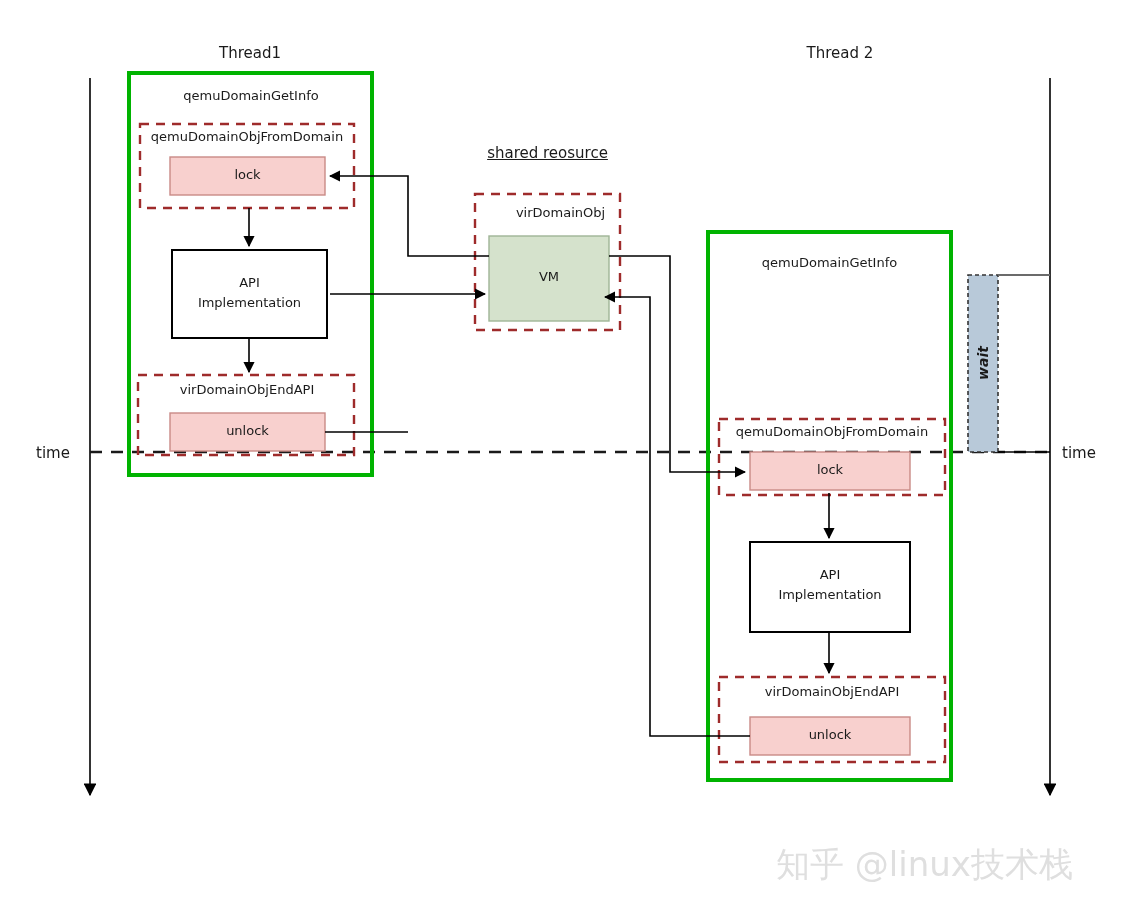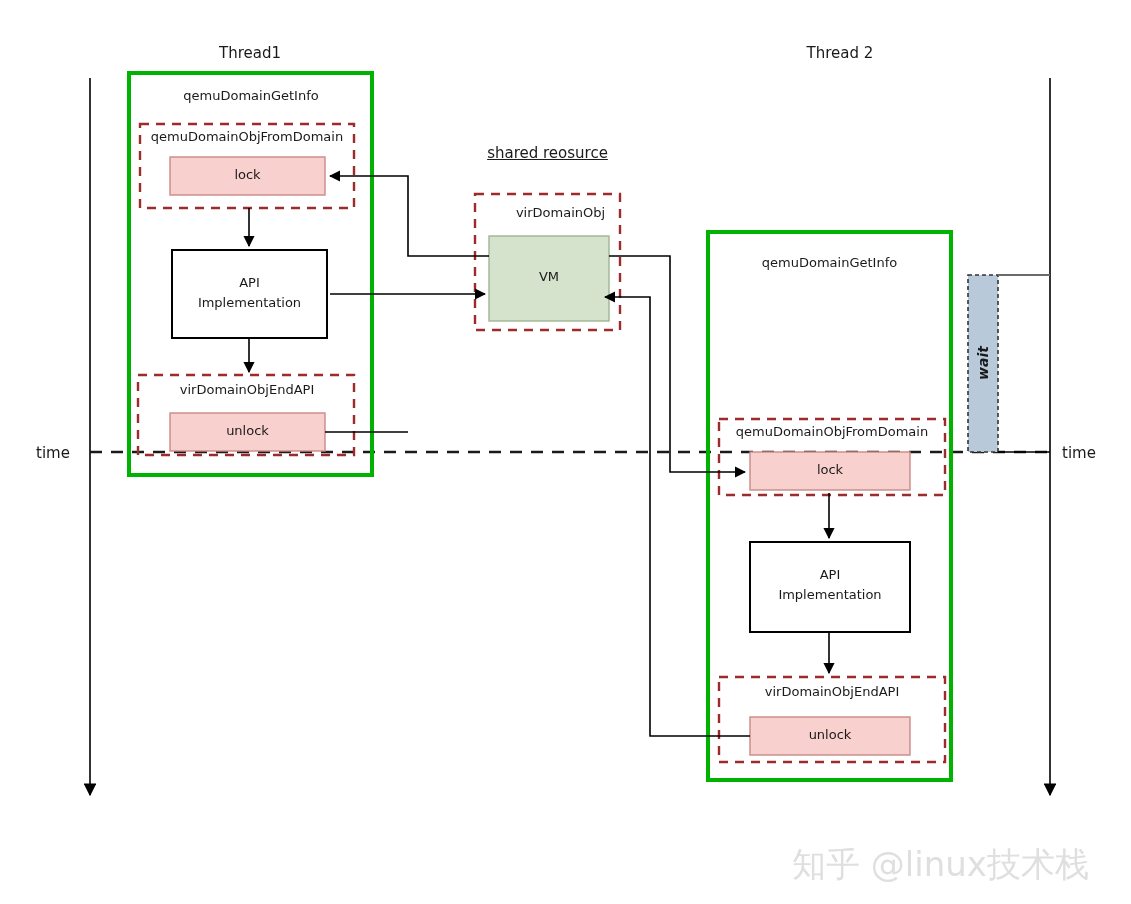--- a/index.html
+++ b/index.html
@@ -163,15 +163,15 @@
   <div class="lbl" style="left:719px; top:684px; width:226px;">virDomainObjEndAPI</div>
 
   <div class="lbl" style="left:750px; top:727px; width:160px;">unlock</div>
 
   <div class="wait-label" style="left:960px; top:355px; width:46px; text-align:center;">wait</div>
 
   <div class="lbl time-label" style="left:36px; top:444px; width:50px; text-align:left;">time</div>
 
   <div class="lbl time-label" style="left:1062px; top:444px; width:60px; text-align:left;">time</div>
 
-  <div class="watermark" style="left:792px; top:842px;">知乎 @linux技术栈</div>
+  <div class="watermark" style="left:776px; top:842px;">知乎 @linux技术栈</div>
 
 </div>
 
 </body></html>

